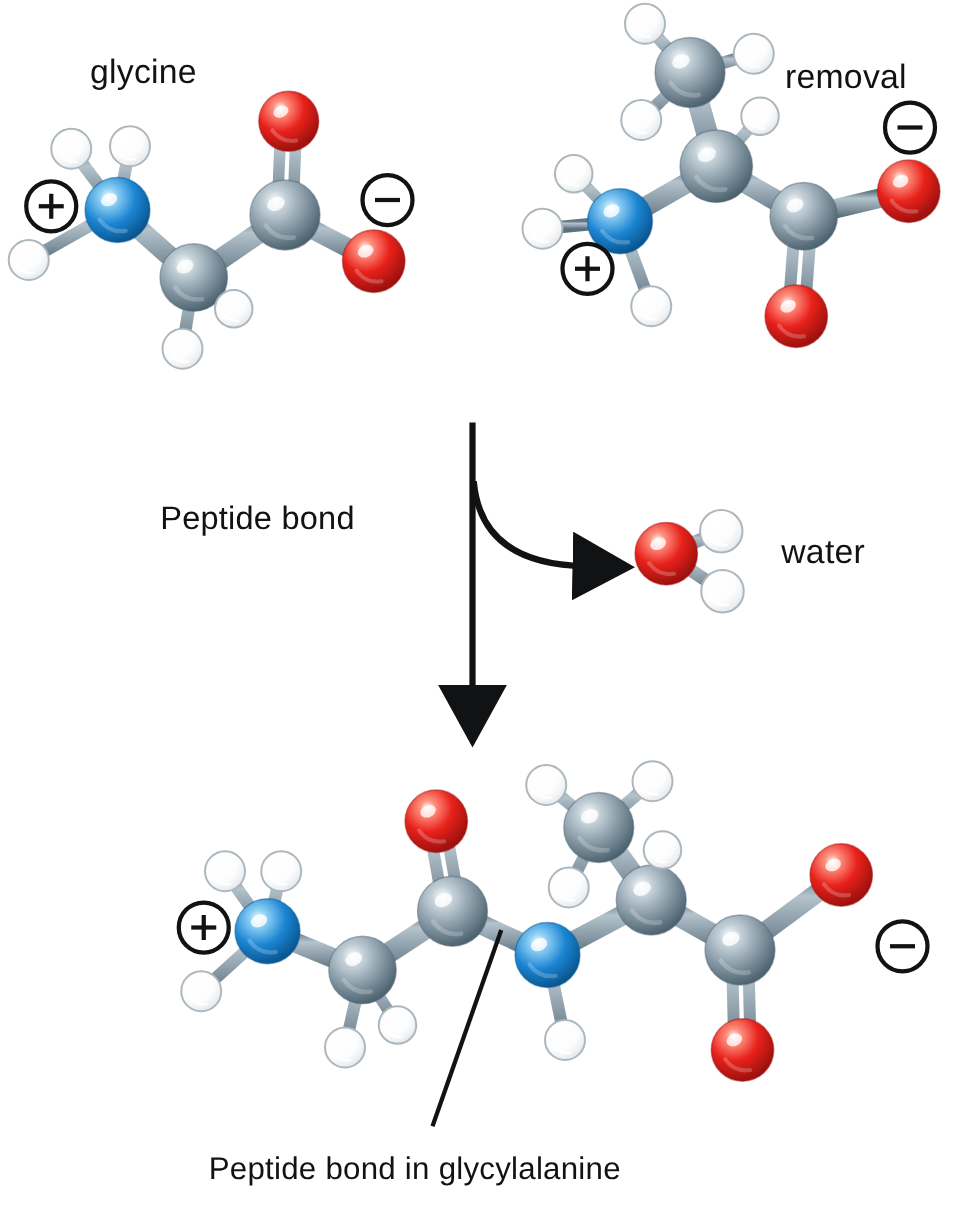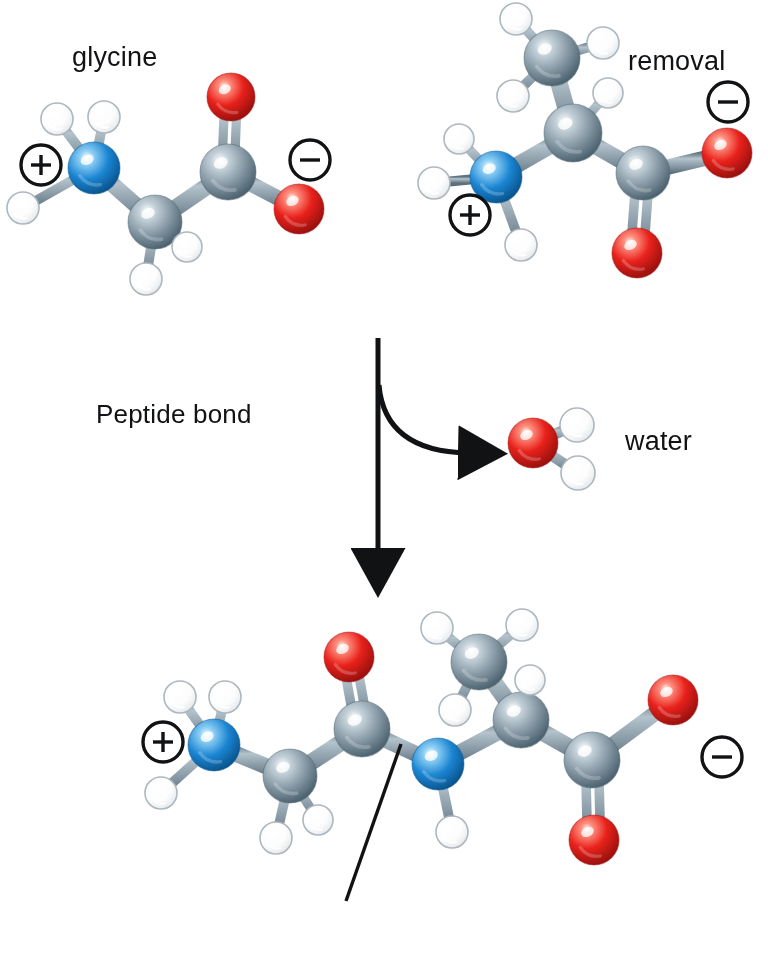--- a/index.html
+++ b/index.html
@@ -15,21 +15,21 @@
   #stage{position:absolute;left:0;top:0;width:714px;height:972px;}
   .lbl{
     position:absolute;
     color:#111214;
     font-weight:300;
     letter-spacing:.2px;
     white-space:nowrap;
     font-family:"Liberation Sans","DejaVu Sans",sans-serif;
   }
   .mol-label{font-size:27px;}
-  .big-text{font-size:26px;line-height:33px;text-align:left;font-weight:300;}
+  .big-text{font-size:26px;line-height:33px;text-align:center;font-weight:300;}
   .caption{font-size:25px;}
   svg{display:block;position:absolute;left:0;top:0;overflow:visible;}
   .sr{position:absolute;width:1px;height:1px;overflow:hidden;clip:rect(0 0 0 0);}
 </style>
 </head>
 <body>
 
 <div id="stage">
 
   <svg id="scene" width="768" height="972" viewBox="0 0 768 972" xmlns="http://www.w3.org/2000/svg">
@@ -462,15 +462,16 @@
   <div class="lbl mol-label" style="left:72px;top:42px;">glycine</div>
 
   <div class="lbl mol-label" style="left:628px;top:46px;">removal</div>
 
   <div class="lbl mol-label" style="left:625px;top:426px;">water</div>
 
   <div class="lbl big-text" style="left:96px;top:398px;width:220px;">
     <div>Peptide bond</div>
   </div>
 
+  <div class="lbl caption" style="left:167px;top:921px;">Peptide bond in glycylalanine</div>
 
   <div class="sr">Peptide bond formation with removal of water</div>
 </div>
 
 </body></html>

